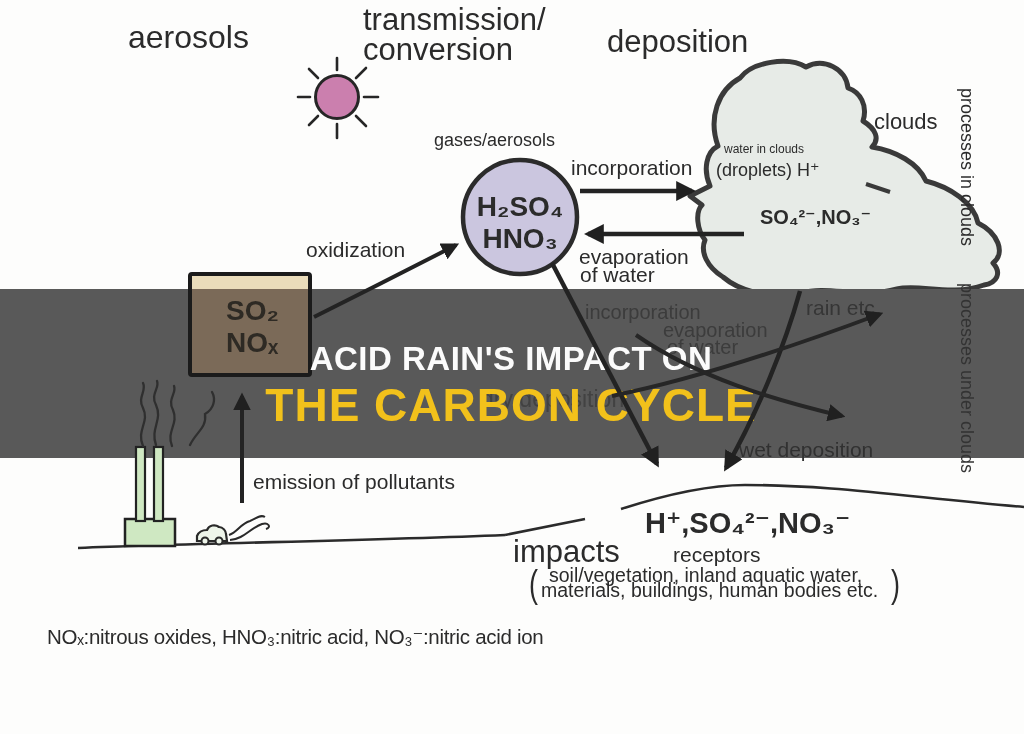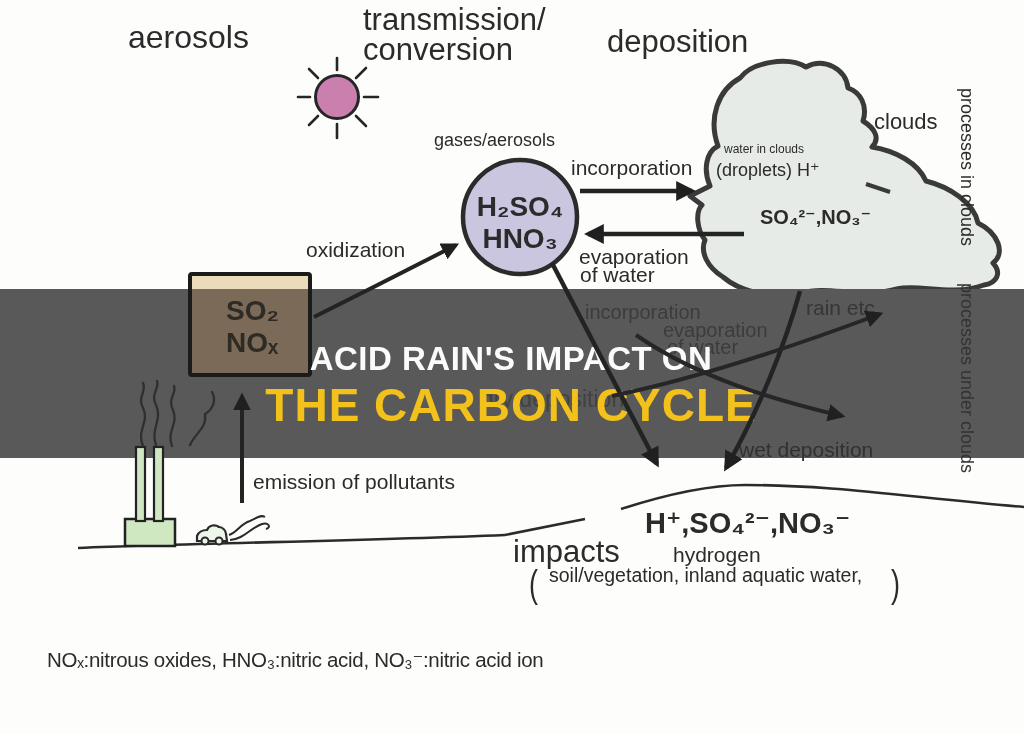--- a/index.html
+++ b/index.html
@@ -161,20 +161,21 @@
   <div class="t muted" style="left:806px;top:297px;font-size:21px;color:#363636;">rain etc.</div>
   <div class="t muted" style="left:739px;top:439px;font-size:21px;color:#313131;">wet deposition</div>
   <div class="t muted vtext" style="left:976px;top:283px;font-size:18px;color:#333333;">processes under clouds</div>
 
   <div class="headline" style="left: 511px; top: 340px; font-size: 33px; letter-spacing: 0.5px; color: rgb(251, 251, 251);">ACID RAIN'S IMPACT ON</div>
   <div class="headline" style="left: 511px; top: 378px; font-size: 46px; letter-spacing: 1px; color: rgb(242, 193, 27);">THE CARBON CYCLE</div>
 
   <div class="t" style="left:253px;top:471px;font-size:21px;">emission of pollutants</div>
   <div class="t" style="left:513px;top:488px;font-size:31px;margin-top:48px;">impacts</div>
   <div class="t" style="left:645px;top:508px;font-size:29px;font-weight:600;">H⁺,SO₄²⁻,NO₃⁻</div>
-  <div class="t" style="left:673px;top:544px;font-size:21px;">hydrogen</div>
+  <div class="t" style="left:673px;top:544px;font-size:21px;">receptors</div>
   <div class="paren" style="left:529px;top:562px;">(</div>
   <div class="t" style="left:549px;top:565px;font-size:19.5px;">soil/vegetation, inland aquatic water,</div>
+  <div class="t" style="left:541px;top:580px;font-size:19.5px;">materials, buildings, human bodies etc.</div>
   <div class="paren" style="left:891px;top:562px;">)</div>
 
-  <div class="t" style="left:47px;top:649px;font-size:20.5px;letter-spacing:-0.3px;">NOₓ:nitrous oxides, HNO₃:nitric acid, NO₃⁻:nitric acid ion</div>
+  <div class="t" style="left:47px;top:626px;font-size:20.5px;letter-spacing:-0.3px;">NOₓ:nitrous oxides, HNO₃:nitric acid, NO₃⁻:nitric acid ion</div>
 
 </div>
 
 </body></html>

